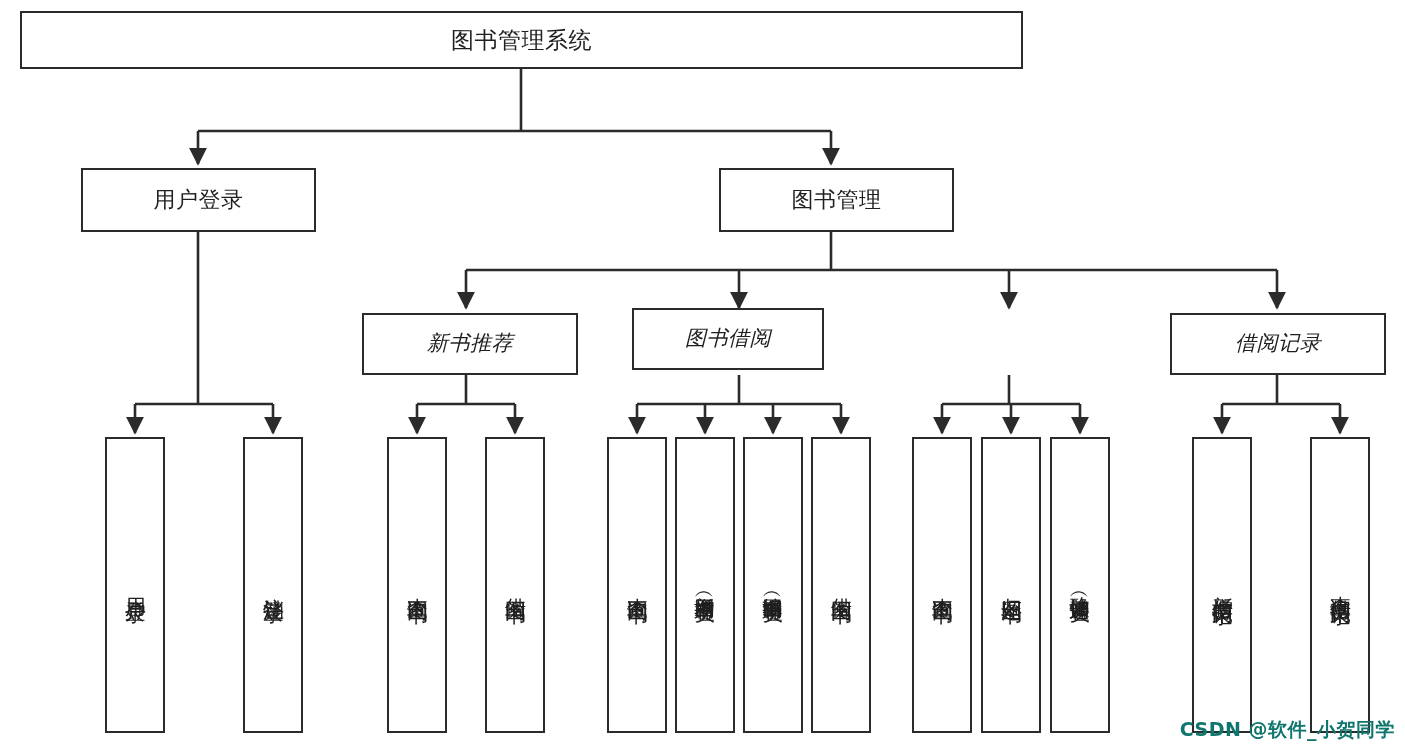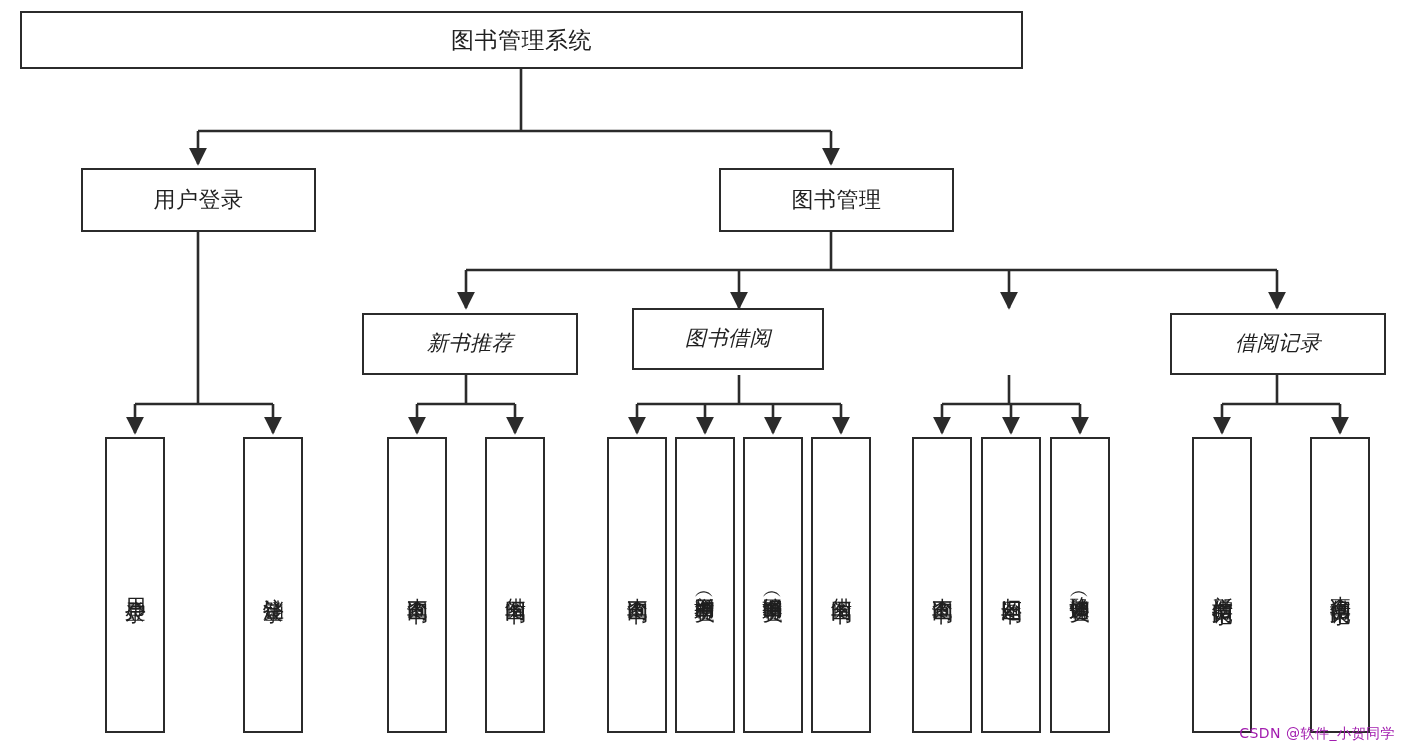--- a/index.html
+++ b/index.html
@@ -71,25 +71,26 @@
     max-height: 100%;
   }
   .node-leaf.tall .node-label {
     font-size: 20px;
     letter-spacing: 1px;
   }
   #watermark {
     position: absolute;
     right: 10px;
     bottom: 4px;
-    font-size: 14px;
-    color: #a21caf;
+    font-size: 19px;
+    color: #0f766e;
     z-index: 5;
     white-space: nowrap;
     letter-spacing: 0.5px;
+    font-weight: bold;
   }
 </style>
 </head>
 <body>
 
 <div id="diagram-canvas">
 
   <svg id="edge-layer" viewBox="0 0 1405 747" width="1405" height="747" xmlns="http://www.w3.org/2000/svg">
     <defs>
       <marker id="arrowhead" viewBox="0 0 10 10" refX="9" refY="5" markerWidth="7" markerHeight="7" orient="auto-start-reverse">

